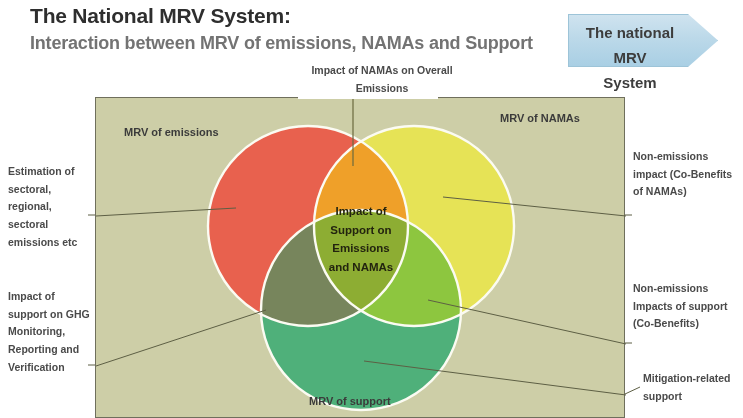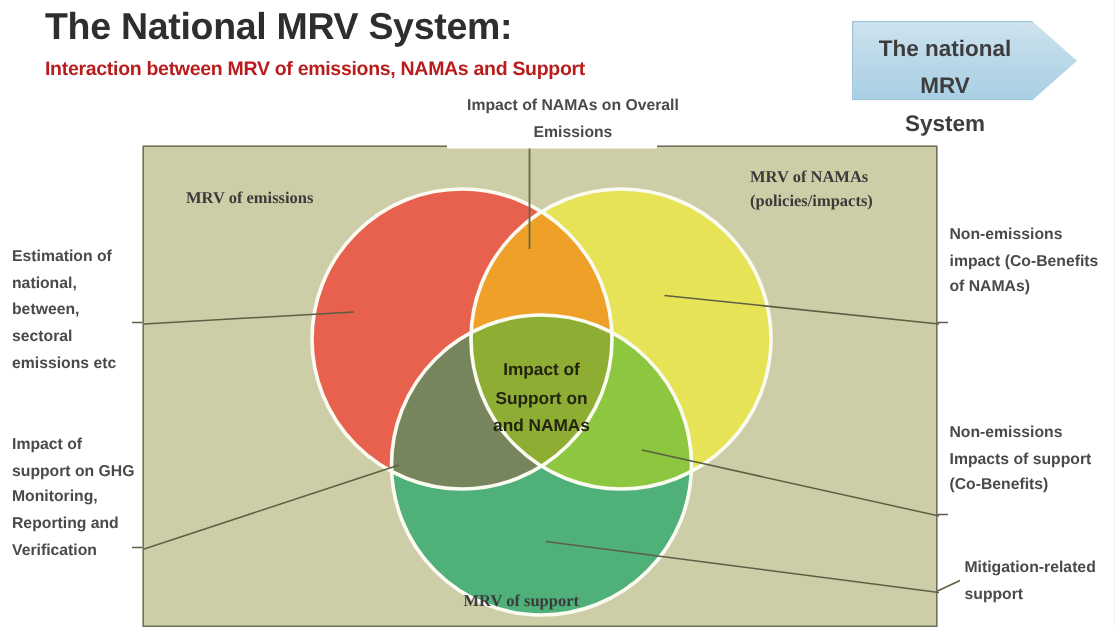--- a/index.html
+++ b/index.html
@@ -17,31 +17,31 @@
   }
 
   
   #title-block {
     position: absolute;
     left: 30px;
     top: 4px;
     width: 540px;
   }
   #main-title {
-    font-size: 25px;
+    font-size: 21px;
     font-weight: bold;
     color: #2e2e2e;
     letter-spacing: -0.2px;
     line-height: 1.15;
     white-space: nowrap;
   }
   #sub-title {
-    font-size: 13px;
-    font-weight: bold;
-    color: #b91c1c;
+    font-size: 18px;
+    font-weight: bold;
+    color: #737373;
     letter-spacing: -0.2px;
     line-height: 1.2;
     margin-top: 5px;
     white-space: nowrap;
   }
 
   
   #callout-arrow {
     position: absolute;
     left: 568px;
@@ -96,38 +96,36 @@
     top: 0;
   }
 
   
   .venn-label {
     position: absolute;
     font-size: 11px;
     font-weight: bold;
     color: #3b3b3b;
     line-height: 1.45;
-    font-family: Liberation Serif, serif;
   }
   #label-mrv-emissions { left: 28px; top: 27px; }
   #label-mrv-namas     { left: 404px; top: 13px; text-align: left;}
   #label-mrv-support   { left: 213px; top: 296px; }
 
   
   #center-text {
     position: absolute;
     left: 182px;
     top: 104px;
     width: 166px;
     text-align: center;
     font-size: 11.5px;
     font-weight: bold;
     color: #23240f;
     line-height: 1.62;
-    margin-top: 36px;
   }
 
   
   .annotation {
     position: absolute;
     font-size: 10.5px;
     font-weight: bold;
     color: #4a4a4a;
     line-height: 1.68;
   }
@@ -206,35 +204,35 @@
     <line x1="347" y1="99" x2="530" y2="118" stroke="#5d5f44" stroke-width="1"></line>
     <line x1="332" y1="202" x2="530" y2="246" stroke="#5d5f44" stroke-width="1"></line>
     <line x1="268" y1="263" x2="530" y2="297" stroke="#5d5f44" stroke-width="1"></line>
     <line x1="257" y1="1" x2="257" y2="68" stroke="#6b6a3f" stroke-width="1.2"></line>
   </svg>
 
   <div class="venn-label" id="label-mrv-emissions">MRV of emissions</div>
 
   <div class="venn-label" id="label-mrv-namas">
     <div>MRV of NAMAs</div>
-    <div>(policies/impacts)</div>
   </div>
 
   <div class="venn-label" id="label-mrv-support">MRV of support</div>
 
   <div id="center-text">
     <div>Impact of</div>
     <div>Support on</div>
+    <div>Emissions</div>
     <div>and NAMAs</div>
   </div>
 </div>
 
 <div class="annotation" id="ann-top-center">Impact of NAMAs on Overall Emissions</div>
 
-<div class="annotation" id="ann-left-1">Estimation of national, between, sectoral emissions etc</div>
+<div class="annotation" id="ann-left-1">Estimation of sectoral, regional, sectoral emissions etc</div>
 
 <div class="annotation" id="ann-left-2">Impact of support on GHG Monitoring, Reporting and Verification</div>
 
 <div class="annotation" id="ann-right-1">Non-emissions impact (Co-Benefits of NAMAs)</div>
 
 <div class="annotation" id="ann-right-2">Non-emissions Impacts of support (Co-Benefits)</div>
 
 <div class="annotation" id="ann-right-3">Mitigation-related support</div>
 
 <svg id="leader-svg" width="743" height="418">

